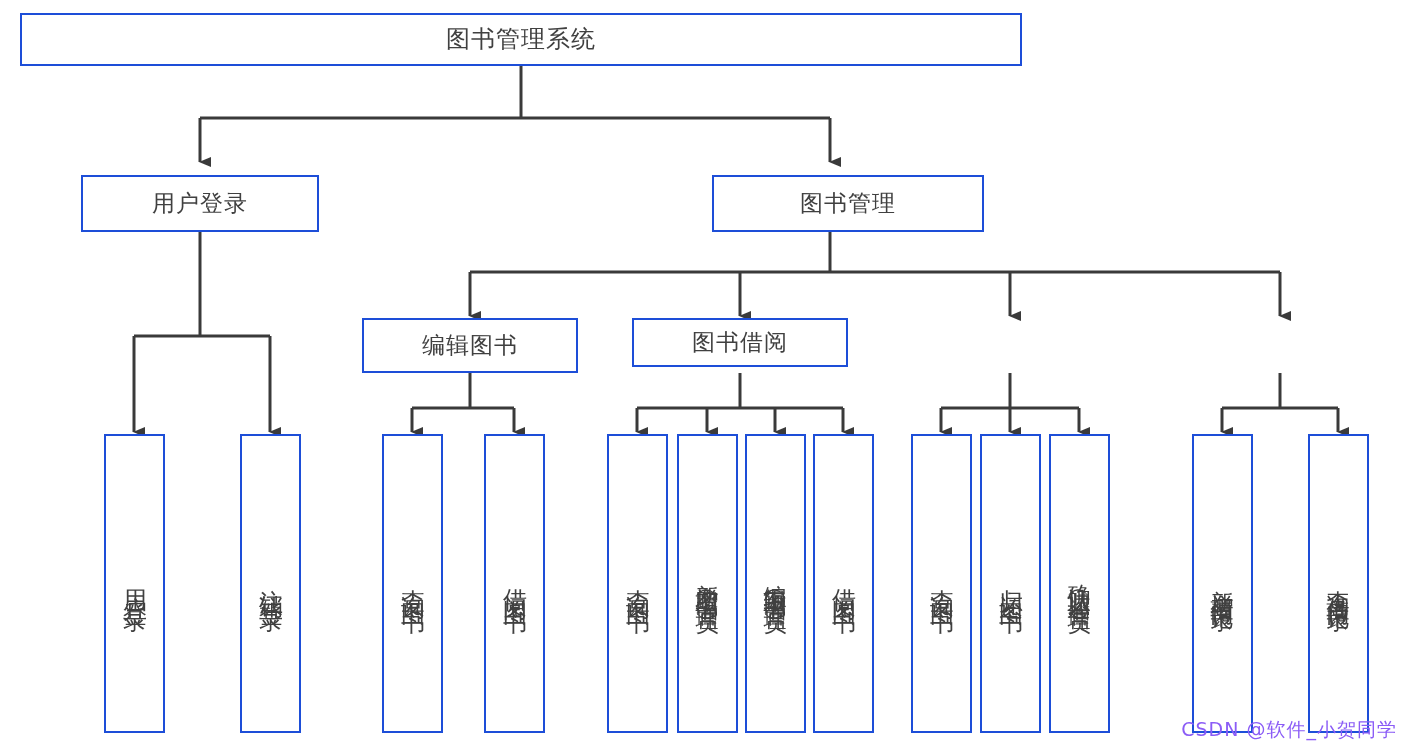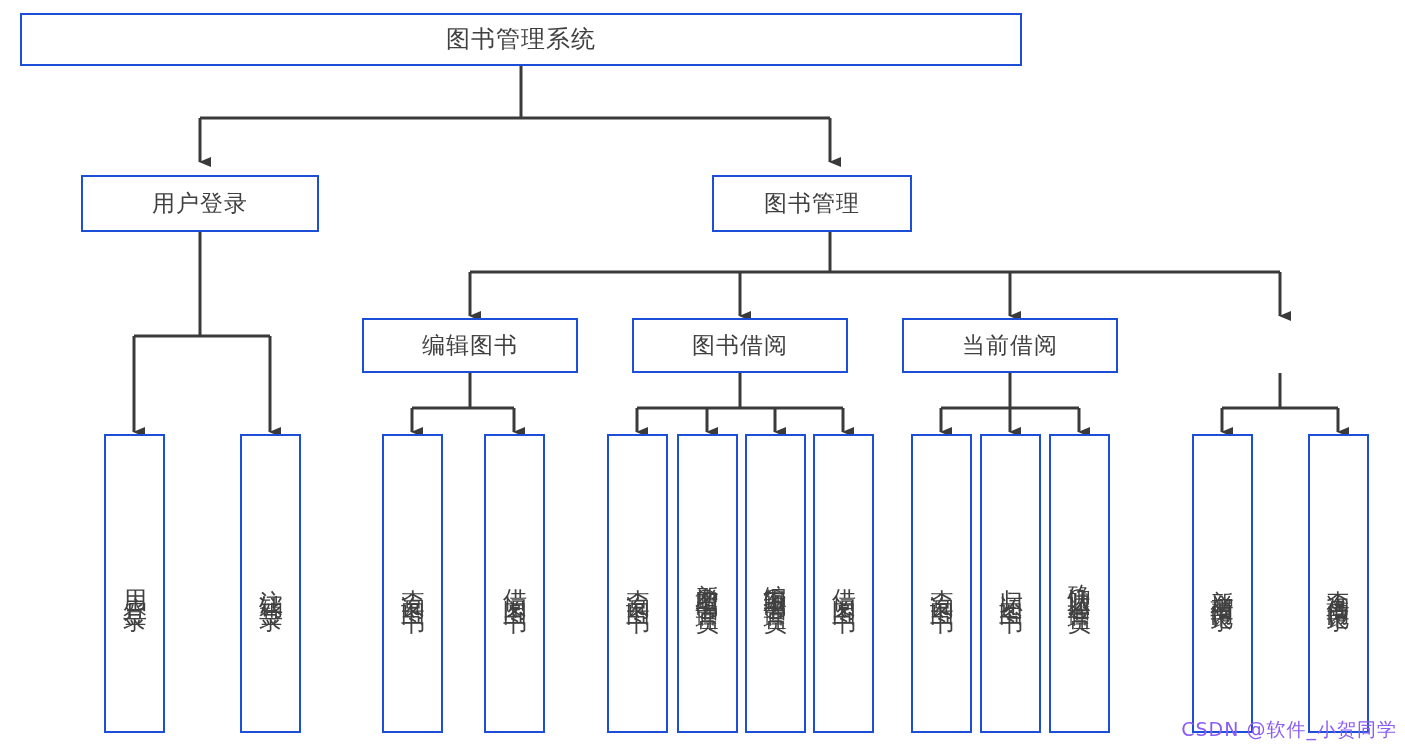--- a/index.html
+++ b/index.html
@@ -120,32 +120,29 @@
     </g>
   </svg>
 
   <div class="node horiz root" style="left:20px;top:13px;width:1002px;height:53px;">
     <span>图书管理系统</span>
   </div>
 
   <div class="node horiz" style="left:81px;top:175px;width:238px;height:57px;">
     <span>用户登录</span>
   </div>
-  <div class="node horiz" style="left:712px;top:175px;width:200px;height:57px;">
+  <div class="node horiz" style="left:712px;top:175px;width:272px;height:57px;">
     <span>图书管理</span>
   </div>
 
   <div class="node horiz" style="left:362px;top:318px;width:216px;height:55px;">
     <span>编辑图书</span>
   </div>
-  <div class="node horiz" style="left:632px;top:318px;width:216px;height:55px;">
+  <div class="node horiz" style="left:632px;top:318px;width:216px;height:49px;">
     <span>图书借阅</span>
-  </div>
-  <div class="node horiz" style="left:902px;top:318px;width:216px;height:55px;">
-    <span>当前借阅</span>
   </div>
 
   <div class="node vert" style="left:104px;top:434px;width:61px;height:299px;">
     <span>用户登录</span>
   </div>
   <div class="node vert" style="left:240px;top:434px;width:61px;height:299px;">
     <span>注销登录</span>
   </div>
 
   <div class="node vert" style="left:382px;top:434px;width:61px;height:299px;">

